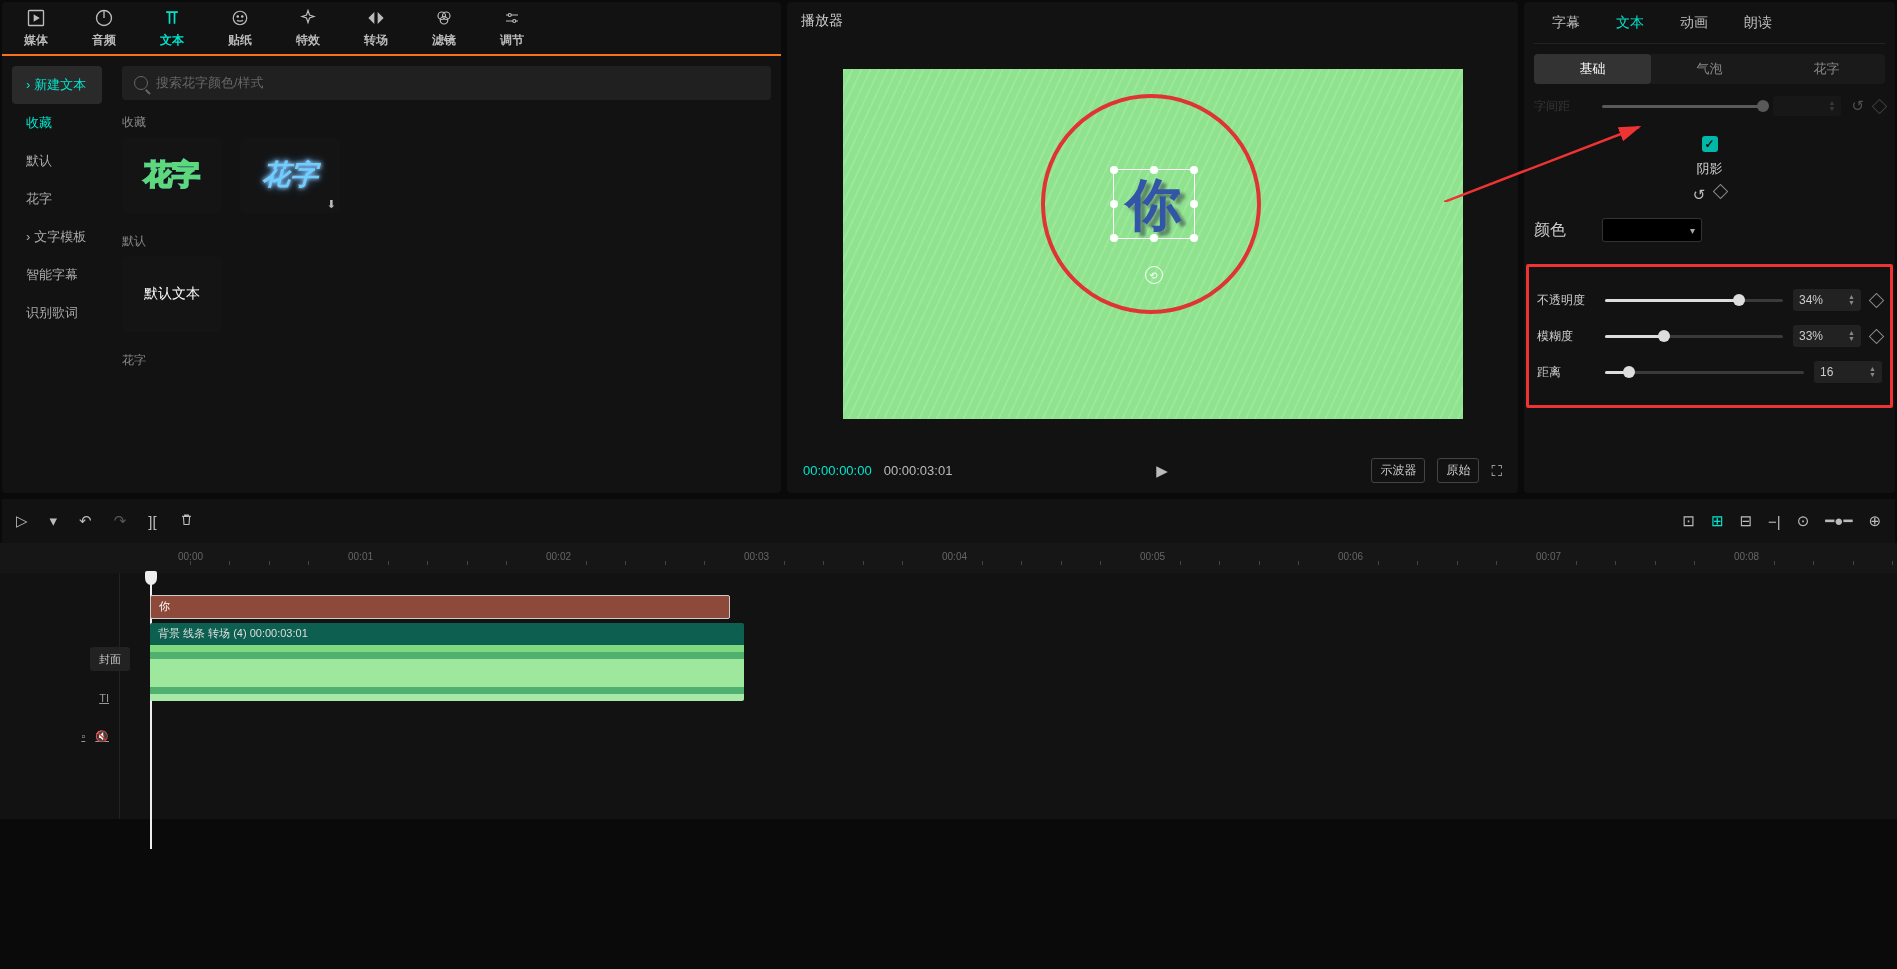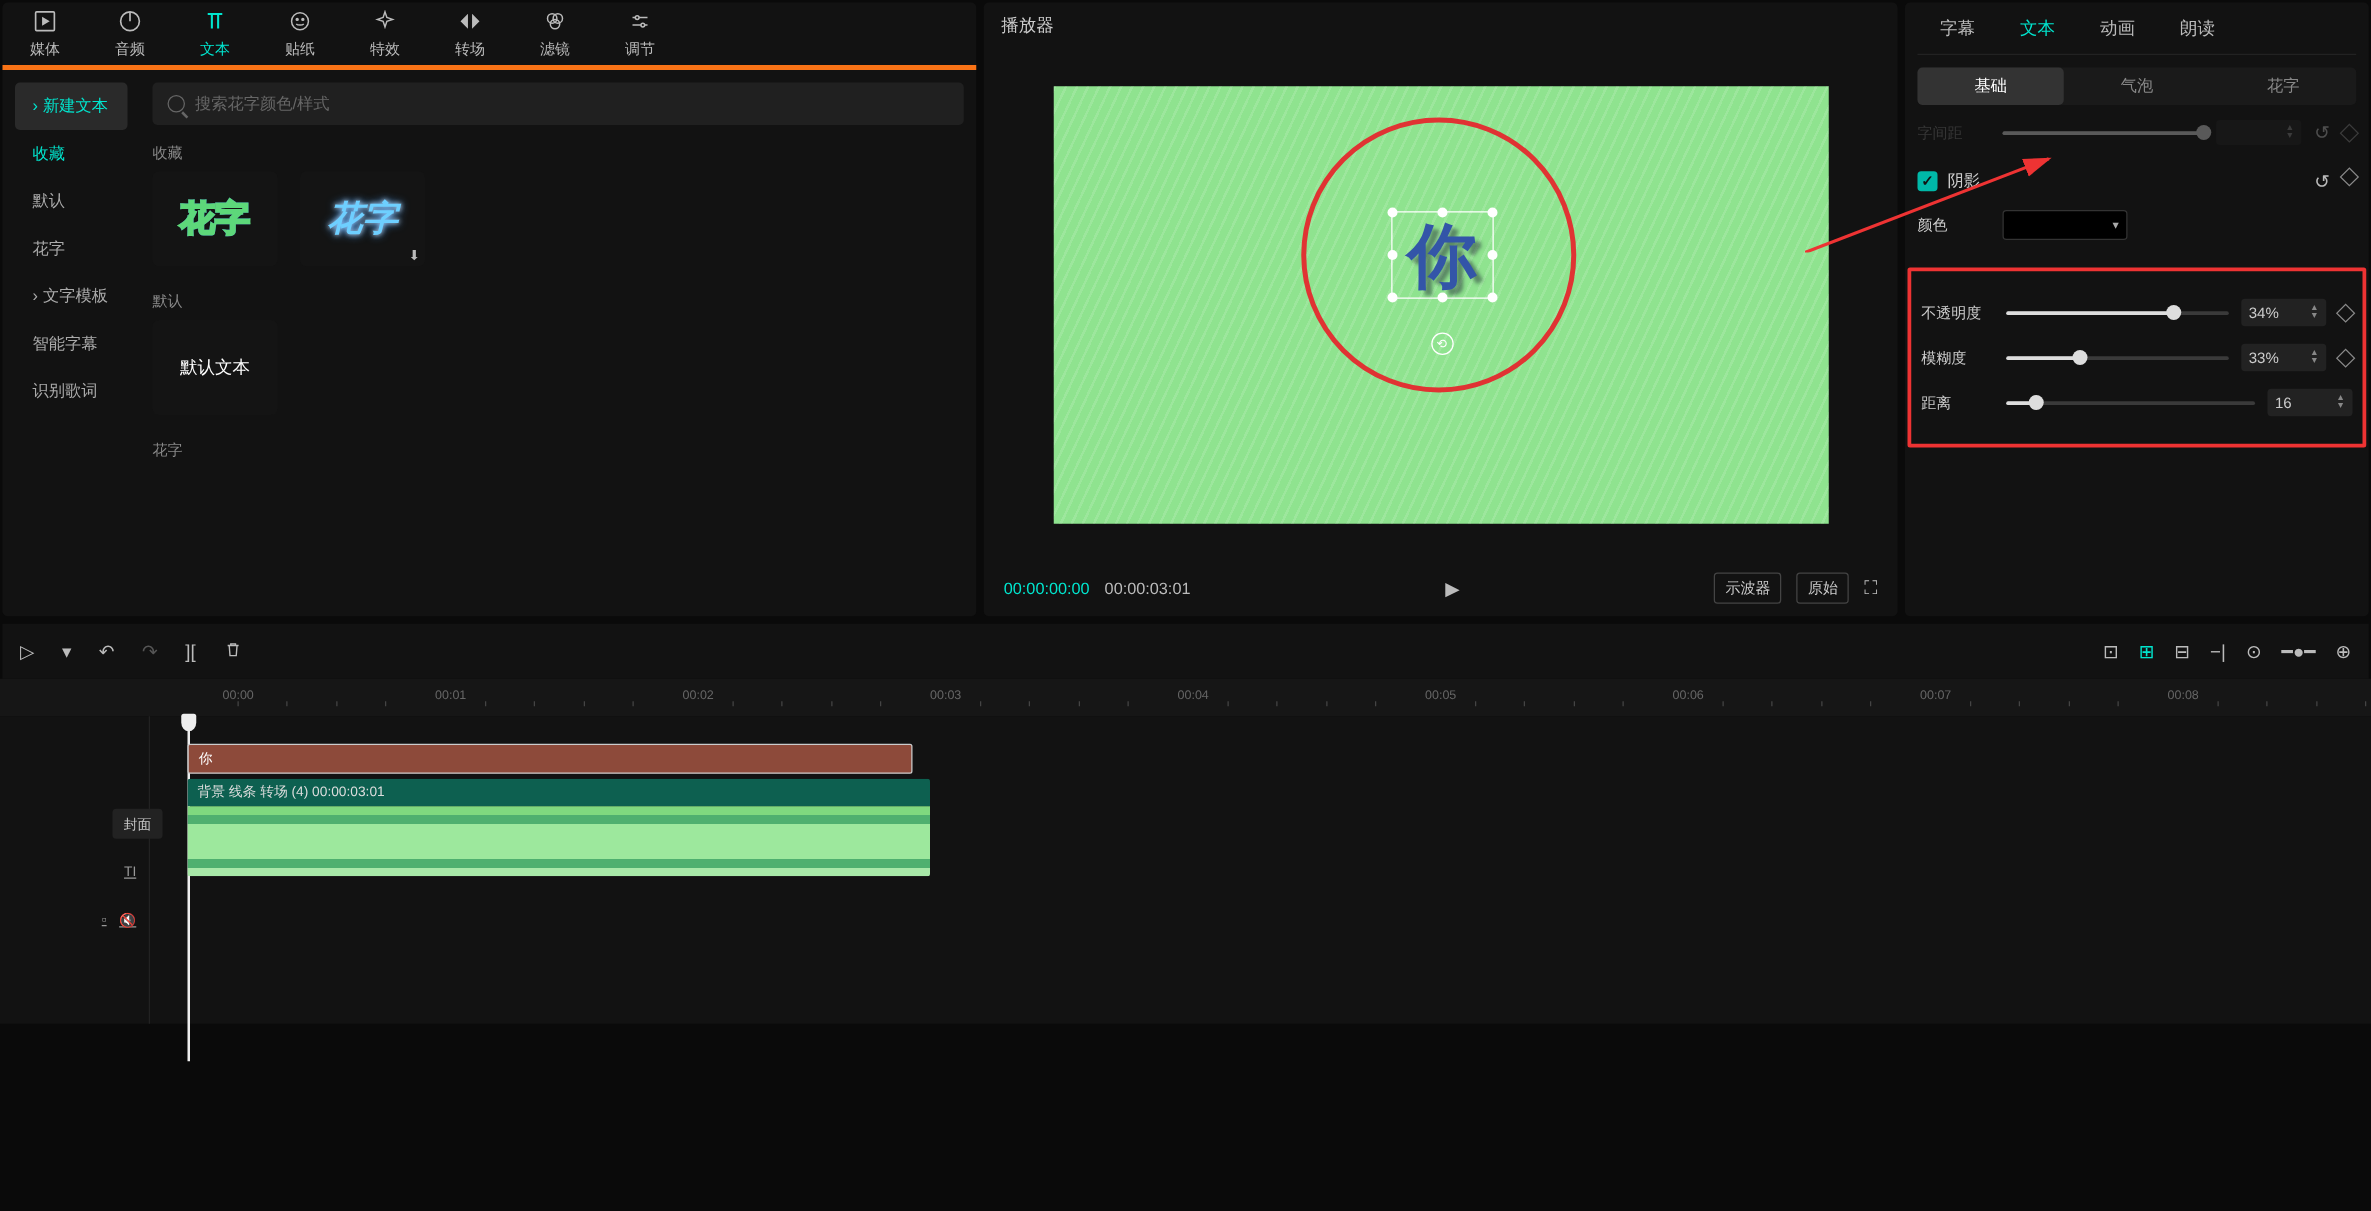--- a/index.html
+++ b/index.html
@@ -24,21 +24,22 @@
       padding: 2px 2px 0 2px;
     }
     .left-panel {
       width: 779px;
       background: #121212;
       border-radius: 4px;
     }
     .top-tabs {
       display: flex;
       height: 54px;
-      border-bottom: 4px solid #f97316;
+      border-bottom: 2px solid #f97316;
+      font-weight: bold;
     }
     .top-tab {
       width: 68px;
       display: flex;
       flex-direction: column;
       align-items: center;
       justify-content: center;
       cursor: pointer;
       color: #bbb;
       gap: 3px;
@@ -327,20 +328,21 @@
       top: 120px;
       width: 200px;
       height: 80px;
       pointer-events: none;
     }
     .checkbox-row {
       display: flex;
       align-items: center;
       gap: 8px;
       margin: 20px 0 14px 0;
+      flex-direction: column;
     }
     .checkbox {
       width: 16px;
       height: 16px;
       background: #00b8a8;
       border-radius: 3px;
       display: flex;
       align-items: center;
       justify-content: center;
     }
@@ -360,21 +362,21 @@
       color: #888;
     }
     .color-row {
       display: flex;
       align-items: center;
       gap: 10px;
       margin: 10px 0;
     }
     .color-label {
       width: 58px;
-      font-size: 12px;
+      font-size: 16px;
     }
     .color-dropdown {
       width: 100px;
       height: 24px;
       background: #000;
       border: 1px solid #333;
       border-radius: 3px;
       display: flex;
       align-items: center;
       justify-content: flex-end;

